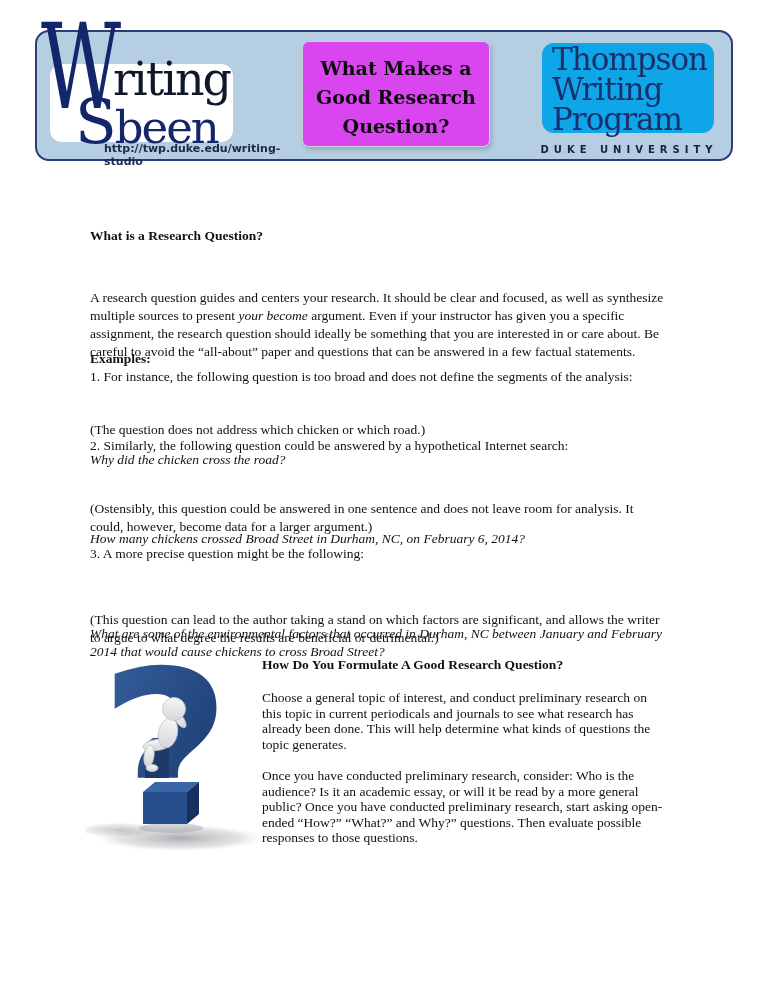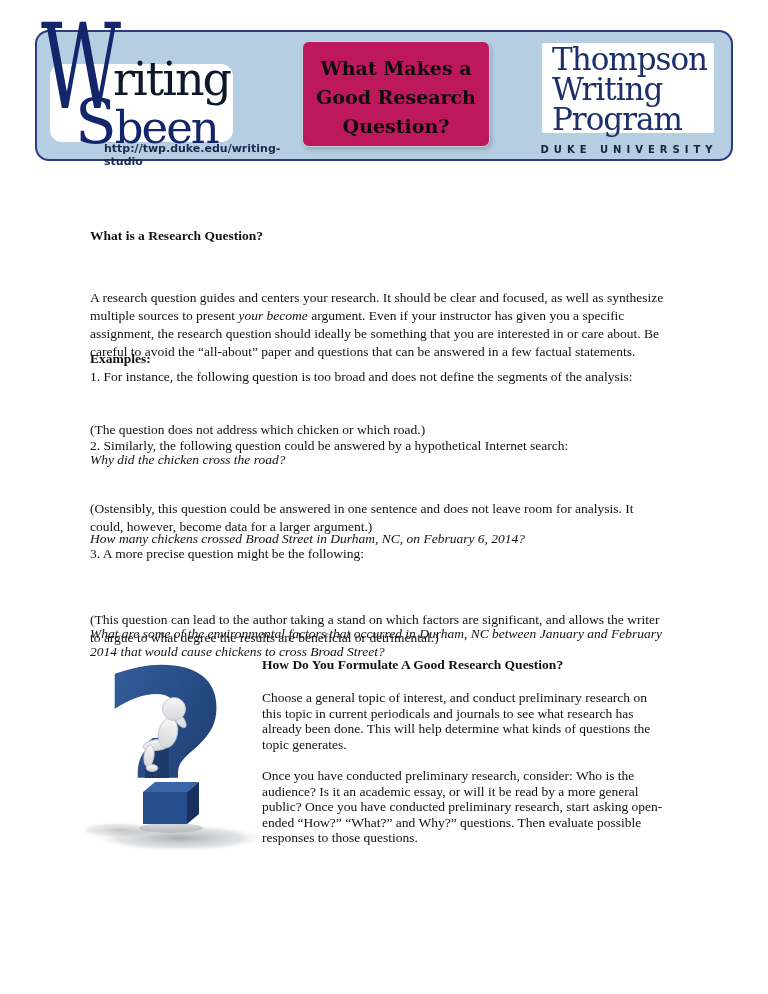--- a/index.html
+++ b/index.html
@@ -15,26 +15,26 @@
   .ws-w{position:absolute;left:4px;top:-24px;font-family:"DejaVu Serif",serif;font-size:118px;line-height:1;
         color:#14266b;transform:scaleX(0.66);transform-origin:left top;}
   .ws-riting{position:absolute;left:76px;top:24px;font-family:"DejaVu Serif",serif;font-size:46px;line-height:1;
         color:#0f172a;letter-spacing:-2px;}
   .ws-studio{position:absolute;left:38px;top:50px;font-family:"DejaVu Serif",serif;font-size:45px;line-height:1.3;
         color:#14266b;letter-spacing:-2px;}
   .ws-studio .ws-cap{font-size:61px;}
   .ws-url{position:absolute;left:67px;top:110px;font-family:"DejaVu Sans",sans-serif;font-size:11px;
         font-weight:bold;color:#1a2a4d;}
 
-  .title-box{position:absolute;left:265px;top:9px;width:186px;height:104px;background:#be185d;
+  .title-box{position:absolute;left:265px;top:9px;width:186px;height:104px;background:#d946ef;
         border:1px solid #c9d2d9;border-radius:7px;box-shadow:2px 3px 4px rgba(90,110,130,.35);}
   .title-text{padding-top:12px;text-align:center;font-family:"DejaVu Serif",serif;font-weight:bold;
         font-size:19px;line-height:29px;color:#0d0d0d;white-space:pre-line;}
 
-  .thompson-box{position:absolute;left:505px;top:11px;width:172px;height:90px;background:#ffffff;border-radius:2px;}
+  .thompson-box{position:absolute;left:505px;top:11px;width:172px;height:90px;background:#0ea5e9;border-radius:12px;}
   .thompson-text{padding:1px 0 0 10px;font-family:"DejaVu Serif",serif;font-size:31px;line-height:30px;
         color:#1b2f6b;letter-spacing:-1px;white-space:pre-line;}
   .duke{position:absolute;left:503px;top:112px;width:178px;text-align:center;font-family:"DejaVu Sans",sans-serif;
         font-size:10px;font-weight:bold;letter-spacing:5px;color:#16233f;white-space:nowrap;}
 
   
   .tb{position:absolute;left:90px;font-size:13.5px;line-height:18px;white-space:pre;color:#111;}
   .tb.bold{font-weight:bold;}
   .tb.ital{font-style:italic;margin-top:48px;}
   .ital-inline{font-style:italic;}

